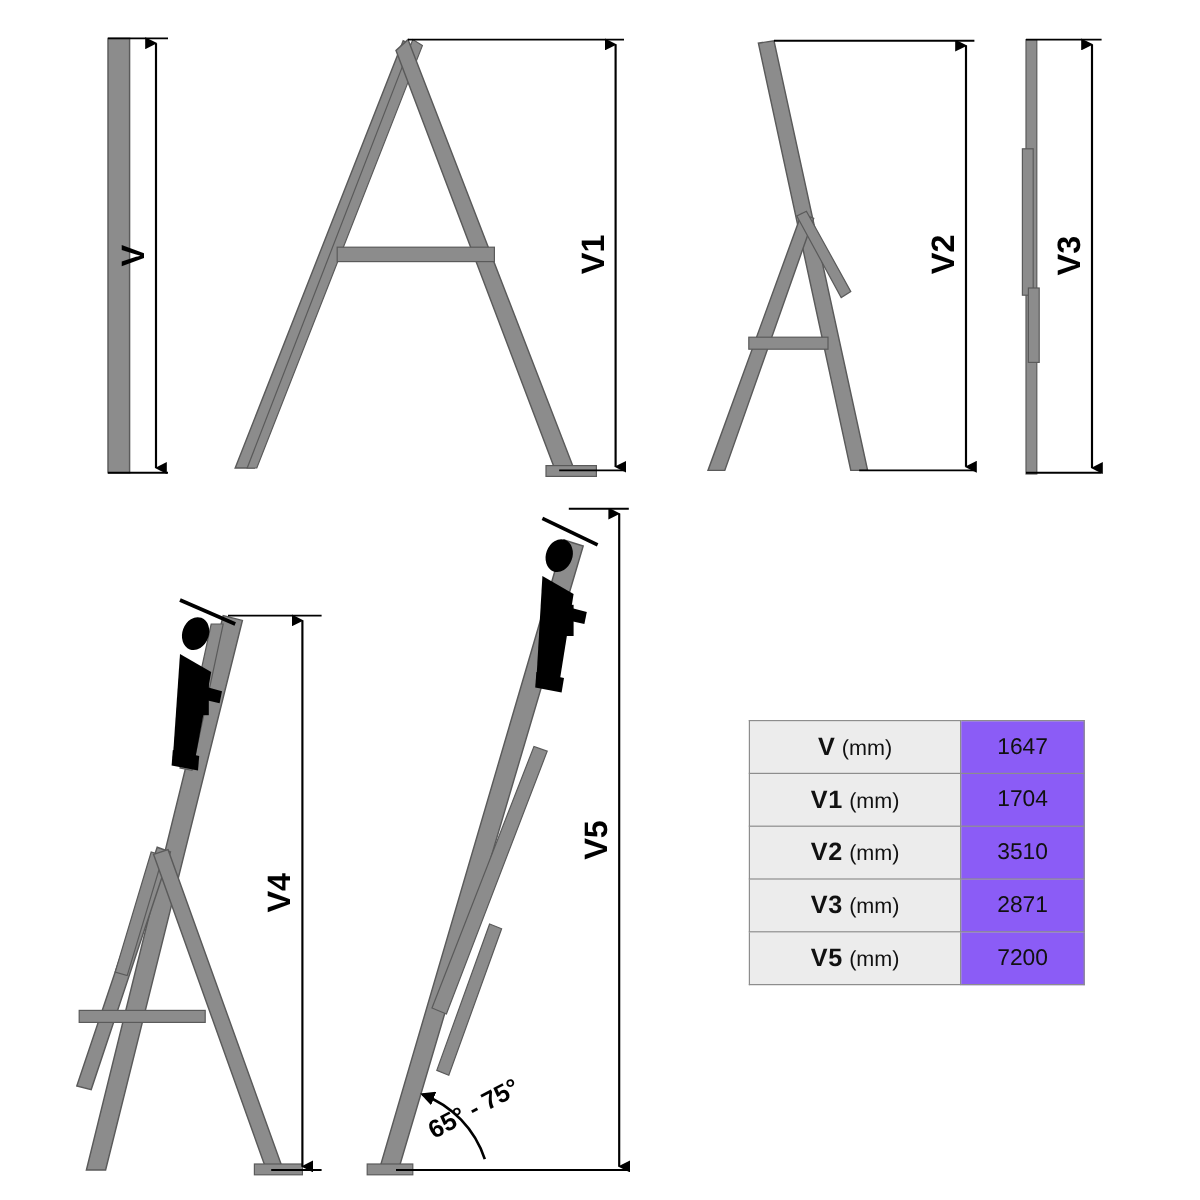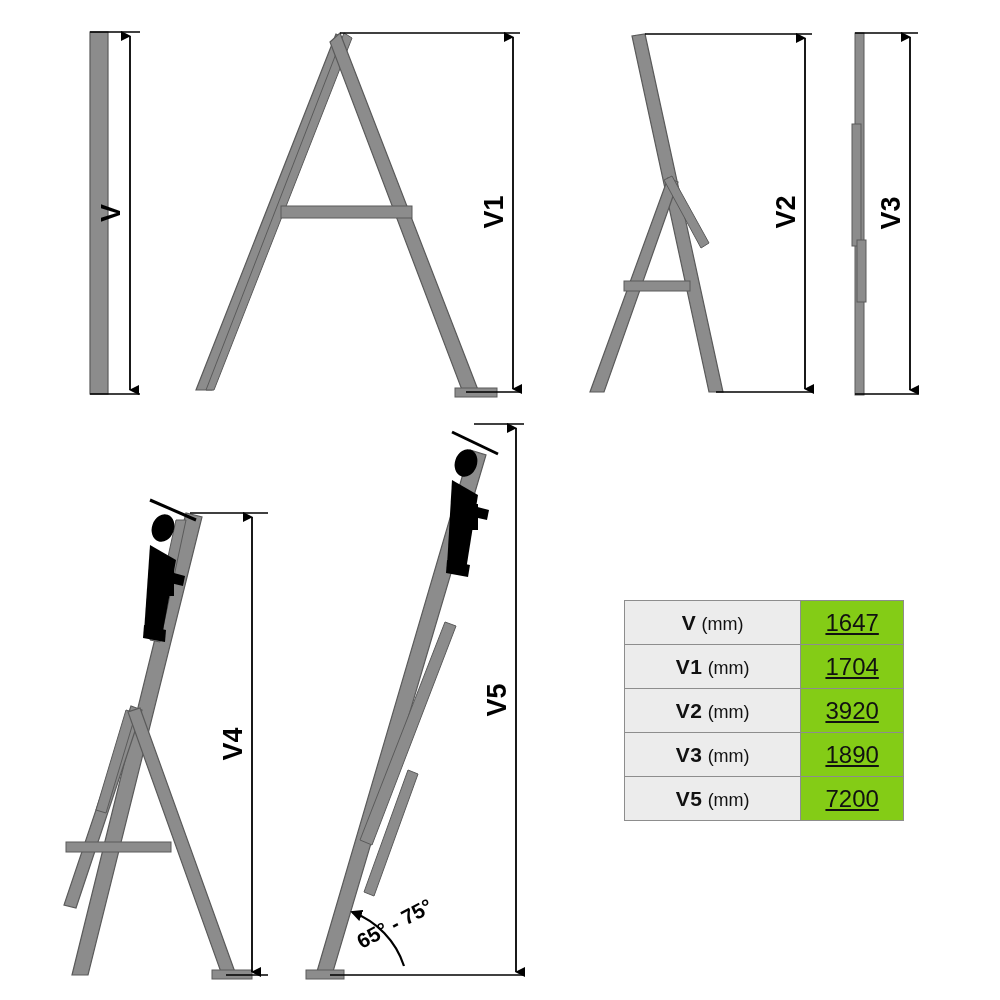--- a/index.html
+++ b/index.html
@@ -44,23 +44,22 @@
     font-size: 19px;
     color: #111111;
     margin-top: 36px;
   }
   .spec-table td.label-cell {
     width: 176px;
     background: #ececec;
   }
   .spec-table td.value-cell {
     width: 102px;
-    background: #84cc16;
-    font-size: 24px;
-    text-decoration: underline;
+    background: #8b5cf6;
+    font-size: 19px;
   }
   .lbl-key {
     font-weight: bold;
     font-size: 21px;
     letter-spacing: 0.5px;
   }
   .lbl-unit {
     font-weight: normal;
     font-size: 18px;
   }
@@ -227,28 +226,28 @@
           <span class="lbl-key">V1</span>
           <span class="lbl-unit">(mm)</span>
         </td>
         <td class="value-cell">1704</td>
       </tr>
       <tr>
         <td class="label-cell">
           <span class="lbl-key">V2</span>
           <span class="lbl-unit">(mm)</span>
         </td>
-        <td class="value-cell">3920</td>
+        <td class="value-cell">3510</td>
       </tr>
       <tr>
         <td class="label-cell">
           <span class="lbl-key">V3</span>
           <span class="lbl-unit">(mm)</span>
         </td>
-        <td class="value-cell">1890</td>
+        <td class="value-cell">2871</td>
       </tr>
       <tr>
         <td class="label-cell">
           <span class="lbl-key">V5</span>
           <span class="lbl-unit">(mm)</span>
         </td>
         <td class="value-cell">7200</td>
       </tr>
     </tbody>
   </table>

